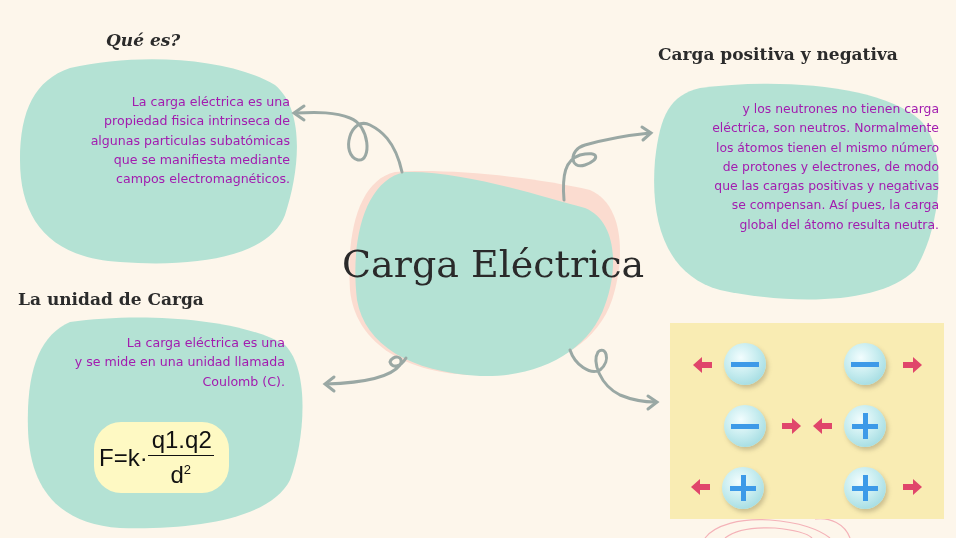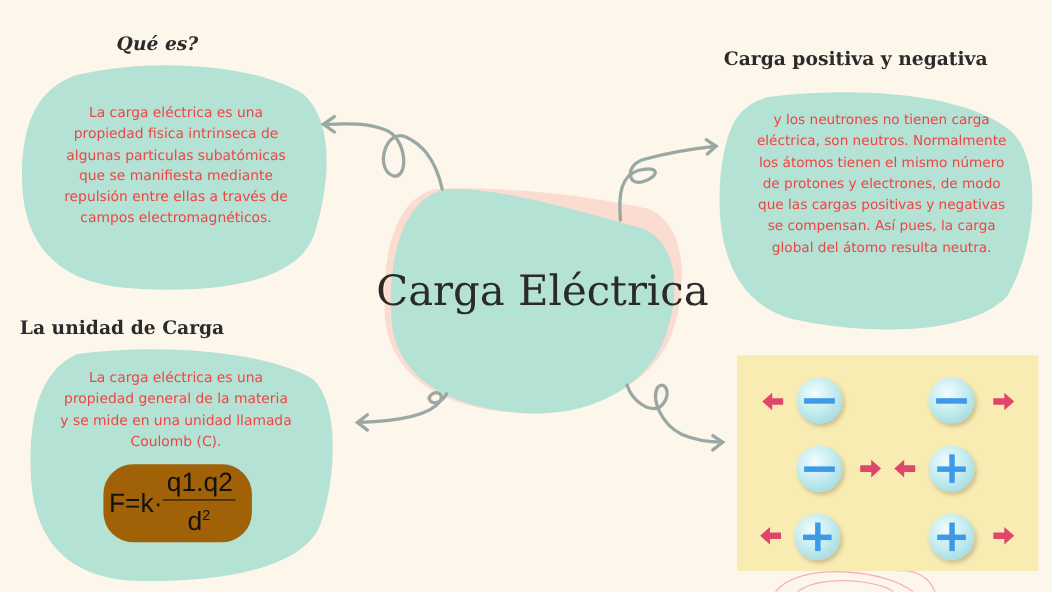--- a/index.html
+++ b/index.html
@@ -1,22 +1,22 @@
 <!DOCTYPE html>
 <html><head>
 <meta charset="utf-8">
 <style>
   html,body{margin:0;padding:0;}
   body{width:956px;height:538px;background:#fdf6eb;position:relative;overflow:hidden;font-family:"DejaVu Sans",sans-serif;}
   .abs{position:absolute;}
   .heading{font-family:"DejaVu Serif",serif;font-weight:bold;color:#2b2b2b;font-size:17px;white-space:nowrap;}
-  .blob-text{color:#ef4444;font-size:12.6px;line-height:19.3px;text-align:center;}
+  .blob-text{color:#a21caf;font-size:12.6px;line-height:19.3px;text-align:right;}
   svg.bg{position:absolute;left:0;top:0;}
   .center-title{font-family:"DejaVu Serif",serif;font-size:38px;color:#2a2a2a;white-space:nowrap;}
-  .formula{background:#a16207;display:flex;align-items:center;font-family:"Liberation Sans",sans-serif;color:#111;border-radius:27px;}
+  .formula{background:#fef9c3;display:flex;align-items:center;font-family:"Liberation Sans",sans-serif;color:#111;border-radius:27px;}
   .charge{border-radius:50%;background:radial-gradient(circle at 40% 35%,#f2fdfe 0%,#c6ecef 45%,#8fd3da 100%);box-shadow:2px 3px 4px rgba(120,110,80,0.35);display:flex;align-items:center;justify-content:center;}
 </style>
 </head>
 <body>
 
 <svg class="bg" width="956" height="538">
 
   <path d="M70 68 C140 52 230 58 275 85 C305 110 300 170 285 215 C270 255 200 268 120 262 C50 258 20 220 20 160 C20 110 35 80 70 68 Z" fill="#b4e2d4"></path>
 
   <path d="M700 88 C780 78 880 85 920 120 C950 150 940 230 915 270 C880 305 790 305 720 290 C665 275 650 220 655 160 C660 115 670 95 700 88 Z" fill="#b4e2d4"></path>
@@ -44,41 +44,39 @@
     <path d="M815 519 C830 517 845 524 850 538"></path>
   </g>
 </svg>
 
 <div class="abs heading" style="left:106px;top:30px;font-style:italic;">Qué es?</div>
 <div class="abs blob-text" style="left:30px;top:92px;width:260px;">
   <div>La carga eléctrica es una</div>
   <div>propiedad fisica intrinseca de</div>
   <div>algunas particulas subatómicas</div>
   <div>que se manifiesta mediante</div>
-  <div>repulsión entre ellas a través de</div>
   <div>campos electromagnéticos.</div>
 </div>
 
 <div class="abs heading" style="left:658px;top:44px;">Carga positiva y negativa</div>
 <div class="abs blob-text" style="left:664px;top:99px;width:275px;font-size:12.4px;">
   <div>y los neutrones no tienen carga</div>
   <div>eléctrica, son neutros. Normalmente</div>
   <div>los átomos tienen el mismo número</div>
   <div>de protones y electrones, de modo</div>
   <div>que las cargas positivas y negativas</div>
   <div>se compensan. Así pues, la carga</div>
   <div>global del átomo resulta neutra.</div>
 </div>
 
 <div class="abs center-title" style="left:342px;top:242px;">Carga Eléctrica</div>
 
 <div class="abs heading" style="left:18px;top:289px;">La unidad de Carga</div>
 <div class="abs blob-text" style="left:35px;top:333px;width:250px;">
   <div>La carga eléctrica es una</div>
-  <div>propiedad general de la materia</div>
   <div>y se mide en una unidad llamada</div>
   <div>Coulomb (C).</div>
 </div>
 <div class="abs formula" style="left:94px;top:422px;width:135px;height:71px;">
   <span style="font-size:24px;margin-left:5px;">F=k·</span>
   <span style="display:inline-flex;flex-direction:column;align-items:center;">
     <span style="font-size:24px;line-height:26px;border-bottom:1.5px solid #111;padding:0 2px 2px 4px;">q1.q2</span>
     <span style="font-size:24px;line-height:28px;"><span>d</span><sup style="font-size:13px;">2</sup></span>
   </span>
 </div>

